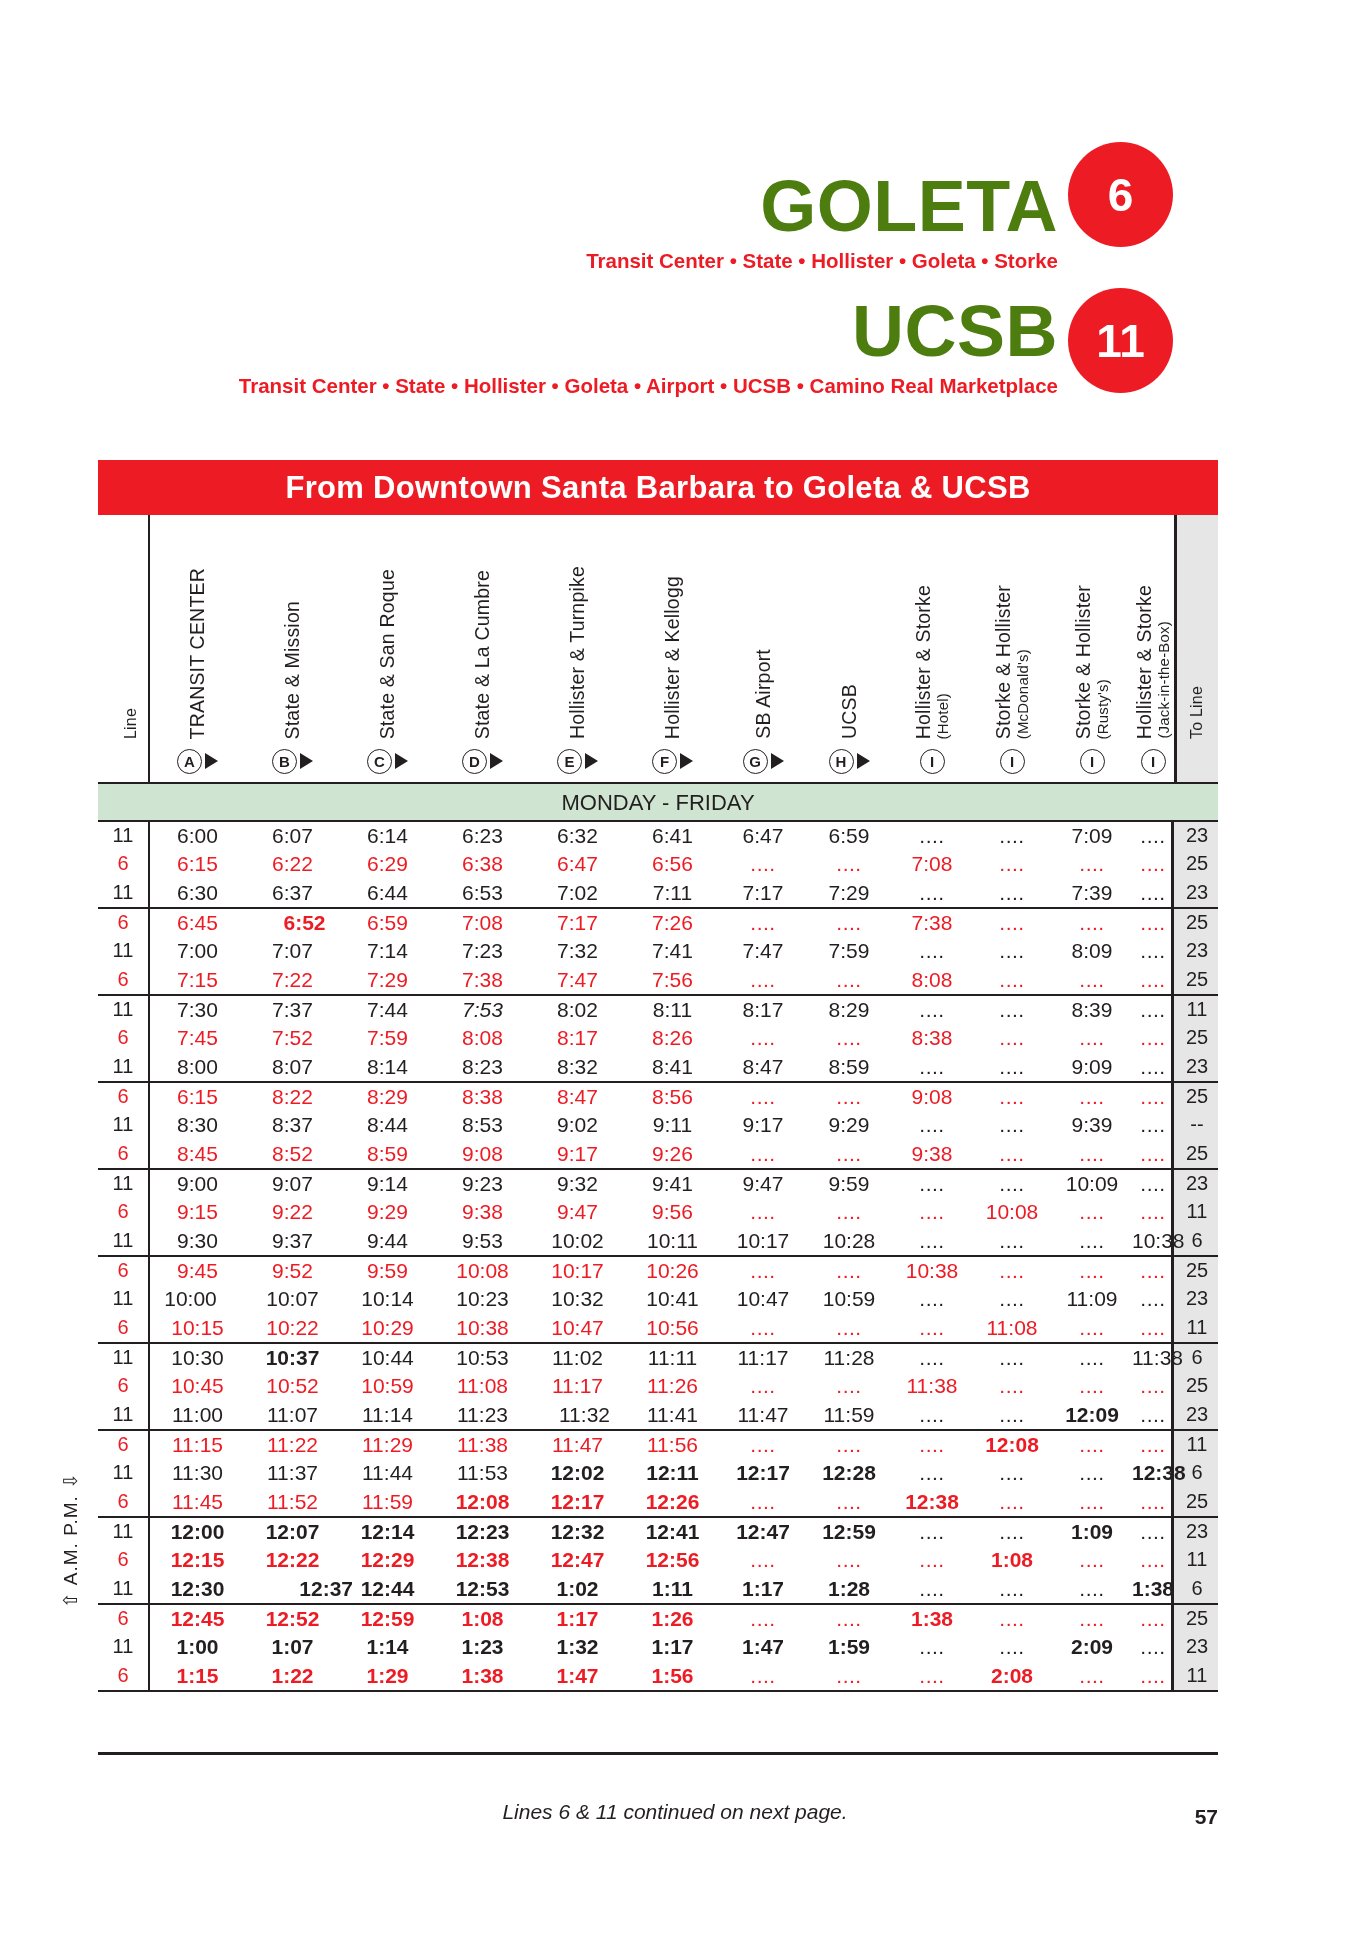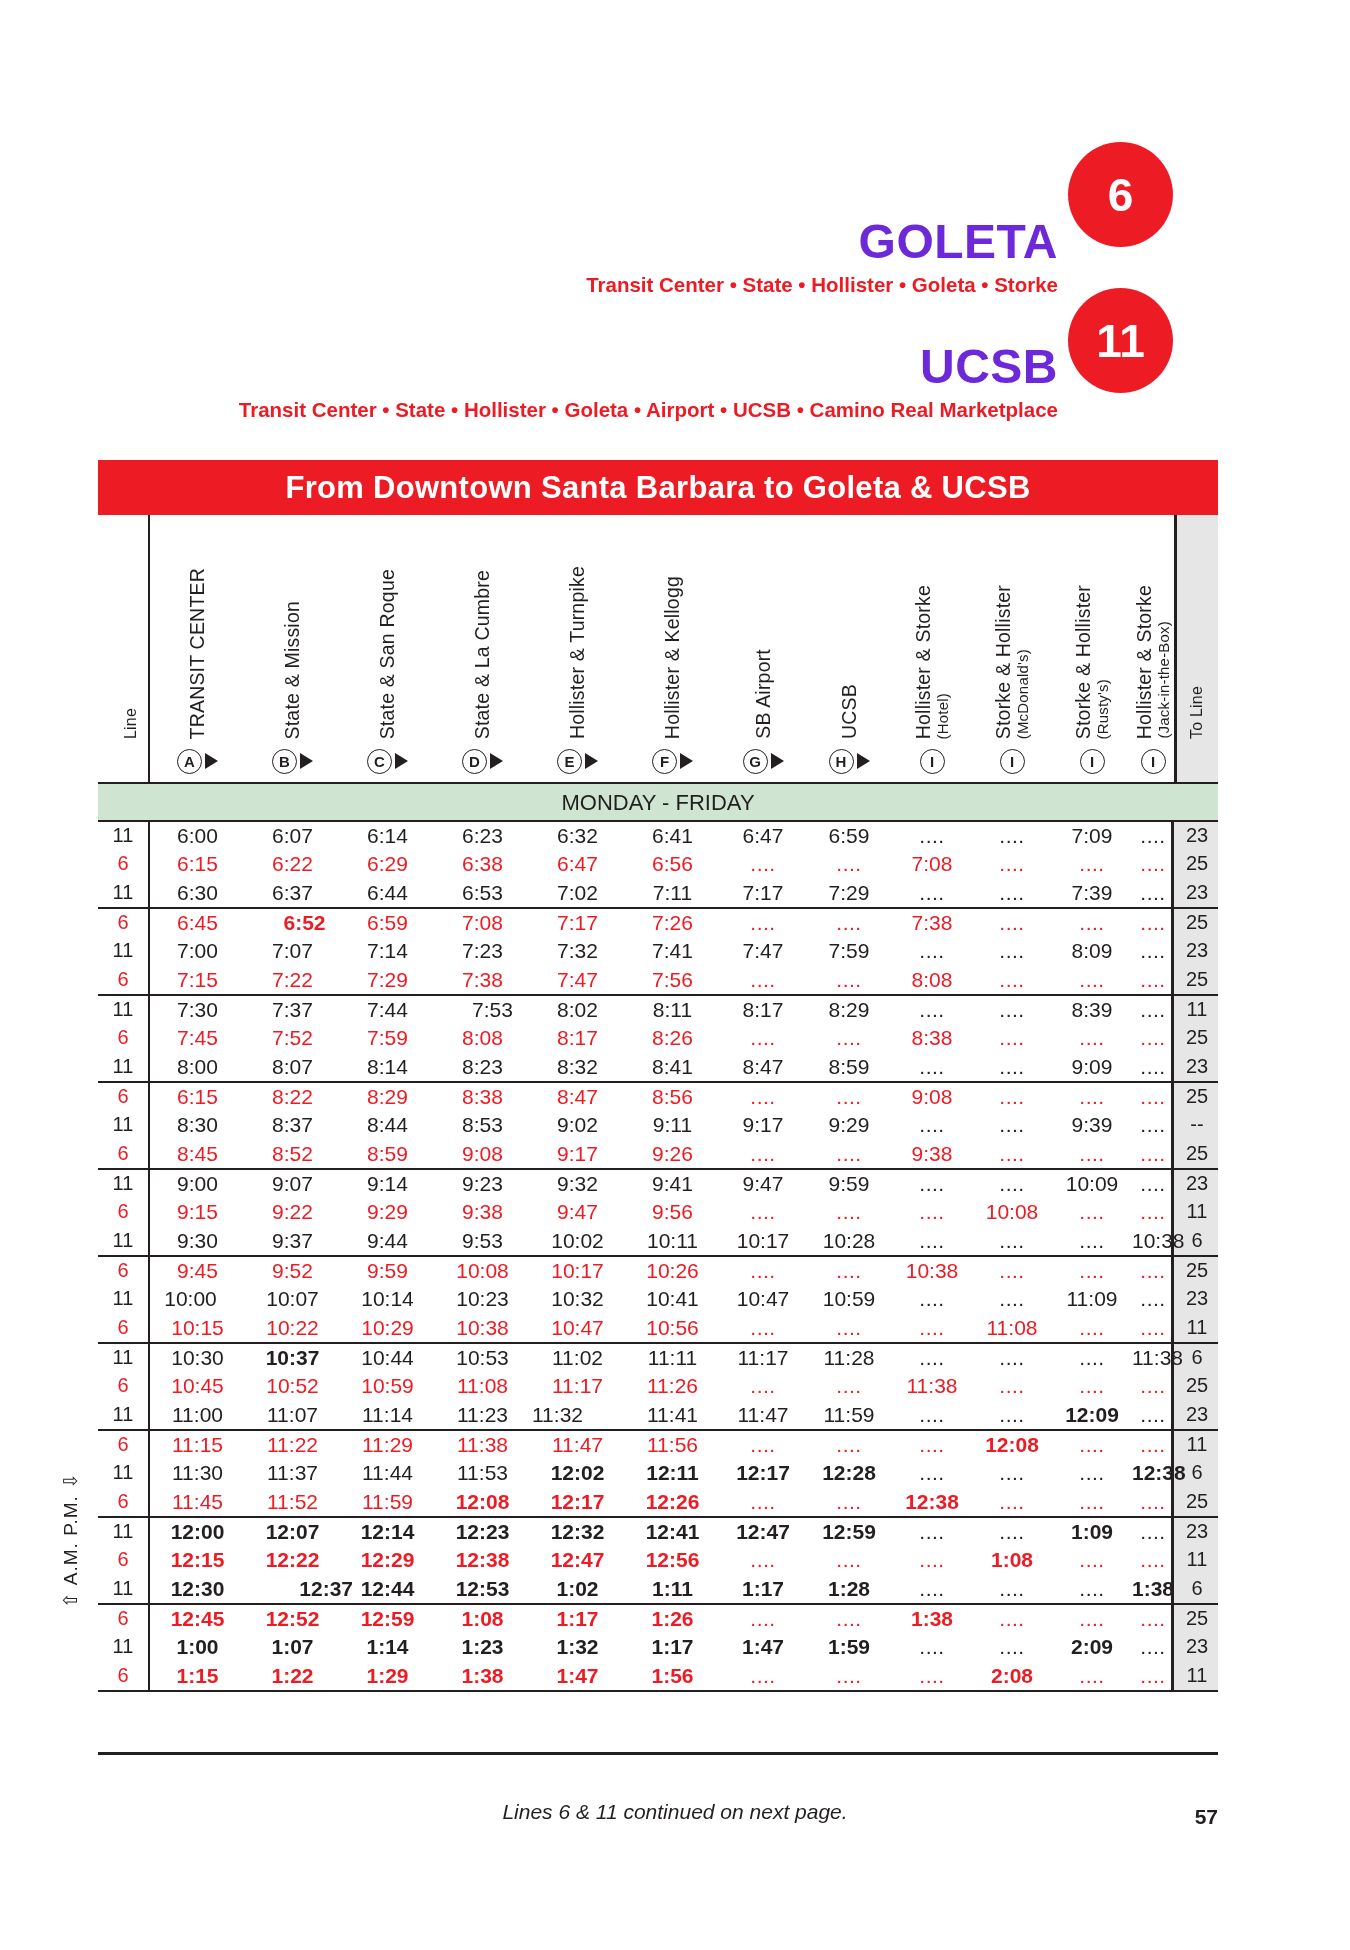--- a/index.html
+++ b/index.html
@@ -12,28 +12,27 @@
     position:relative;
     overflow:hidden;
   }
 
   
   #header { position:absolute; left:0; top:0; width:1350px; height:420px; }
 
   .route-block { position:absolute; }
 
   .route-title {
-    color:#6d28d9;
+    color:#4d7c0f;
     font-weight:bold;
-    font-size:48px;
+    font-size:72px;
     letter-spacing:0.5px;
     line-height:1;
     text-align:right;
     white-space:nowrap;
-    margin-top:48px;
   }
   .route-sub {
     color:#ed1c24;
     font-weight:bold;
     font-size:20.5px;
     line-height:1;
     text-align:right;
     white-space:nowrap;
     margin-top:9px;
   }
@@ -459,21 +458,21 @@
         <div class="cell dots" style="left: 874px; width: 80px;">....</div>
         <div class="cell dots" style="left: 954px; width: 80px;">....</div>
         <div class="cell dots" style="left: 1034px; width: 42px;">....</div>
         <div class="cell tolinecell" style="left: 1078px; width: 42px;">25</div>
       </div>
       <div class="trow blk group-top">
         <div class="cell linecell" style="left: 0px; width: 50px;">11</div>
         <div class="cell" style="left: 52px; width: 95px;">7:30</div>
         <div class="cell" style="left: 147px; width: 95px;">7:37</div>
         <div class="cell" style="left: 242px; width: 95px;">7:44</div>
-        <div class="cell" style="left: 347px; width: 95px;">7:53</div>
+        <div class="cell" style="left: 337px; width: 95px; font-style: italic;">7:53</div>
         <div class="cell" style="left: 432px; width: 95px;">8:02</div>
         <div class="cell" style="left: 527px; width: 95px;">8:11</div>
         <div class="cell" style="left: 622px; width: 86px;">8:17</div>
         <div class="cell" style="left: 708px; width: 86px;">8:29</div>
         <div class="cell dots" style="left: 794px; width: 80px;">....</div>
         <div class="cell dots" style="left: 874px; width: 80px;">....</div>
         <div class="cell" style="left: 954px; width: 80px;">8:39</div>
         <div class="cell dots" style="left: 1034px; width: 42px;">....</div>
         <div class="cell tolinecell" style="left: 1078px; width: 42px;">11</div>
       </div>
@@ -684,21 +683,21 @@
         <div class="cell dots" style="left: 954px; width: 80px;">....</div>
         <div class="cell dots" style="left: 1034px; width: 42px;">....</div>
         <div class="cell tolinecell" style="left: 1078px; width: 42px;">25</div>
       </div>
       <div class="trow blk">
         <div class="cell linecell" style="left: 0px; width: 50px;">11</div>
         <div class="cell" style="left: 52px; width: 95px;">11:00</div>
         <div class="cell" style="left: 147px; width: 95px;">11:07</div>
         <div class="cell" style="left: 242px; width: 95px;">11:14</div>
         <div class="cell" style="left: 337px; width: 95px;">11:23</div>
-        <div class="cell" style="left: 412px; width: 95px;">11:32</div>
+        <div class="cell" style="left: 439px; width: 95px;">11:32</div>
         <div class="cell" style="left: 527px; width: 95px;">11:41</div>
         <div class="cell" style="left: 622px; width: 86px;">11:47</div>
         <div class="cell" style="left: 708px; width: 86px;">11:59</div>
         <div class="cell dots" style="left: 794px; width: 80px;">....</div>
         <div class="cell dots" style="left: 874px; width: 80px;">....</div>
         <div class="cell pm" style="left: 954px; width: 80px;">12:09</div>
         <div class="cell dots" style="left: 1034px; width: 42px;">....</div>
         <div class="cell tolinecell" style="left: 1078px; width: 42px;">23</div>
       </div>
       <div class="trow red group-top">

